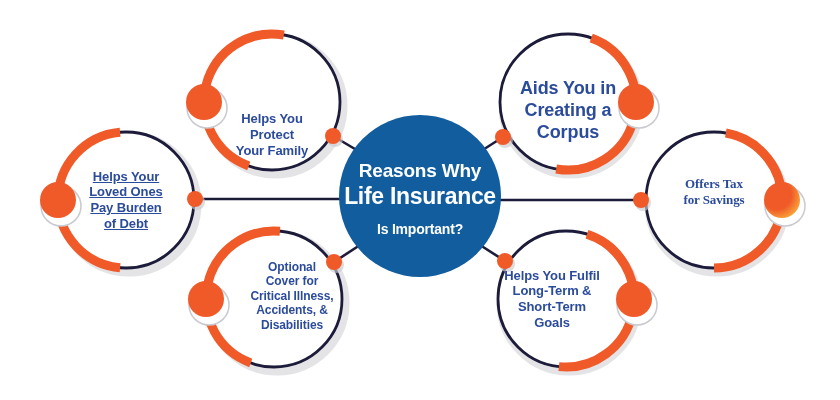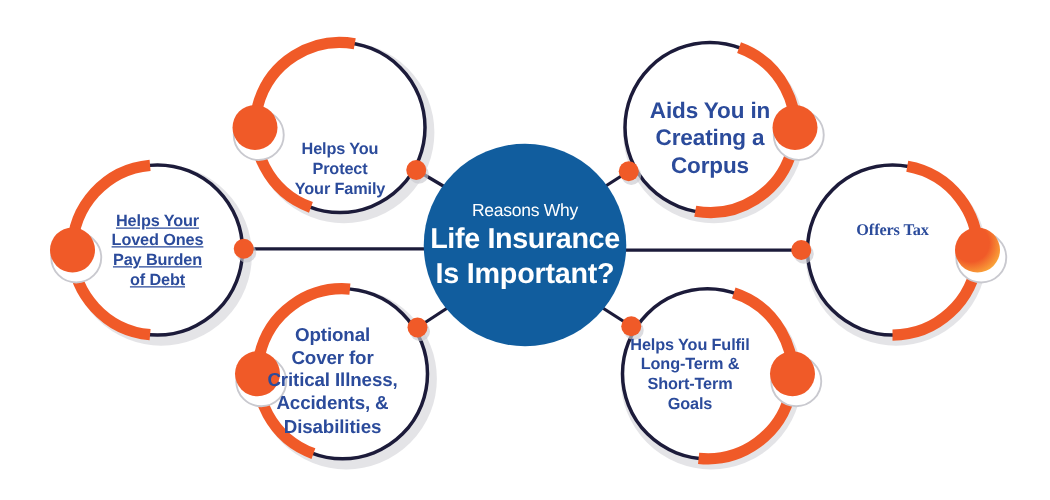--- a/index.html
+++ b/index.html
@@ -22,23 +22,23 @@
     letter-spacing:-0.1px;
     white-space:pre-line;
     pointer-events:none;
   }
   .hub-text{
     position:absolute;
     text-align:center;
     color:#ffffff;
     pointer-events:none;
   }
-  .hub-l1{font-size:14px;font-weight:400;letter-spacing:-0.2px;}
+  .hub-l1{font-size:19px;font-weight:700;letter-spacing:-0.2px;}
   .hub-l2{font-size:23px;font-weight:700;letter-spacing:-0.3px;margin-top:1px;text-align:center;}
-  .hub-l3{font-size:23px;font-weight:700;letter-spacing:-0.2px;margin-top:1px;}
+  .hub-l3{font-size:14px;font-weight:700;letter-spacing:-0.2px;margin-top:11px;}
   sup{font-size:0.62em;vertical-align:super;line-height:0;}
 </style>
 </head>
 <body>
 
 <div id="stage">
   <svg class="board" viewBox="0 0 840 400">
     <defs>
       <radialGradient id="dotGrad" cx="35%" cy="35%" r="75%">
         <stop offset="0%" stop-color="#F05A28"></stop>
@@ -109,33 +109,33 @@
   </svg>
 
   <div id="labels">
       <div class="node-label" style="font-size: 13px; width: 130px; left: 61px; top: 168.5px; text-decoration: underline;">Helps Your
 Loved Ones
 Pay Burden
 of Debt</div>
       <div class="node-label" style="font-size: 13px; width: 130px; left: 207px; top: 78px; margin-top: 33px;">Helps You
 Protect
 Your Family</div>
-      <div class="node-label" style="font-size: 15px; width: 130px; left: 201px; top: 259.5px;">Optional
+      <div class="node-label" style="font-size: 12px; width: 130px; left: 227px; top: 259.5px;">Optional
 Cover for
 Critical Illness,
 Accidents, &amp;
 Disabilities</div>
       <div class="node-label" style="font-size: 18px; width: 130px; left: 503px; top: 78px;">Aids You in
 Creating a
 Corpus</div>
       <div class="node-label" style="font-size: 13px; width: 130px; left: 487px; top: 267.5px;">Helps You Fulfil
 Long-Term &amp;
 Short-Term
 Goals</div>
-      <div class="node-label" style="font-size: 13px; width: 130px; left: 649px; top: 176px; font-family: Liberation Serif, serif;"><div>Offers Tax</div></div>
+      <div class="node-label" style="font-size: 13px; width: 130px; left: 649px; top: 176px; font-family: Liberation Serif, serif;"><div>Offers Tax</div><div>for Savings</div></div>
     </div>
 
   <div class="hub-text" id="hubtext" style="width: 176px; left: 332px; top: 159.5px;">
     <div class="hub-l1">Reasons Why</div>
     <div class="hub-l2">Life Insurance</div>
     <div class="hub-l3">Is Important?</div>
   </div>
 </div>
 
 </body></html>

